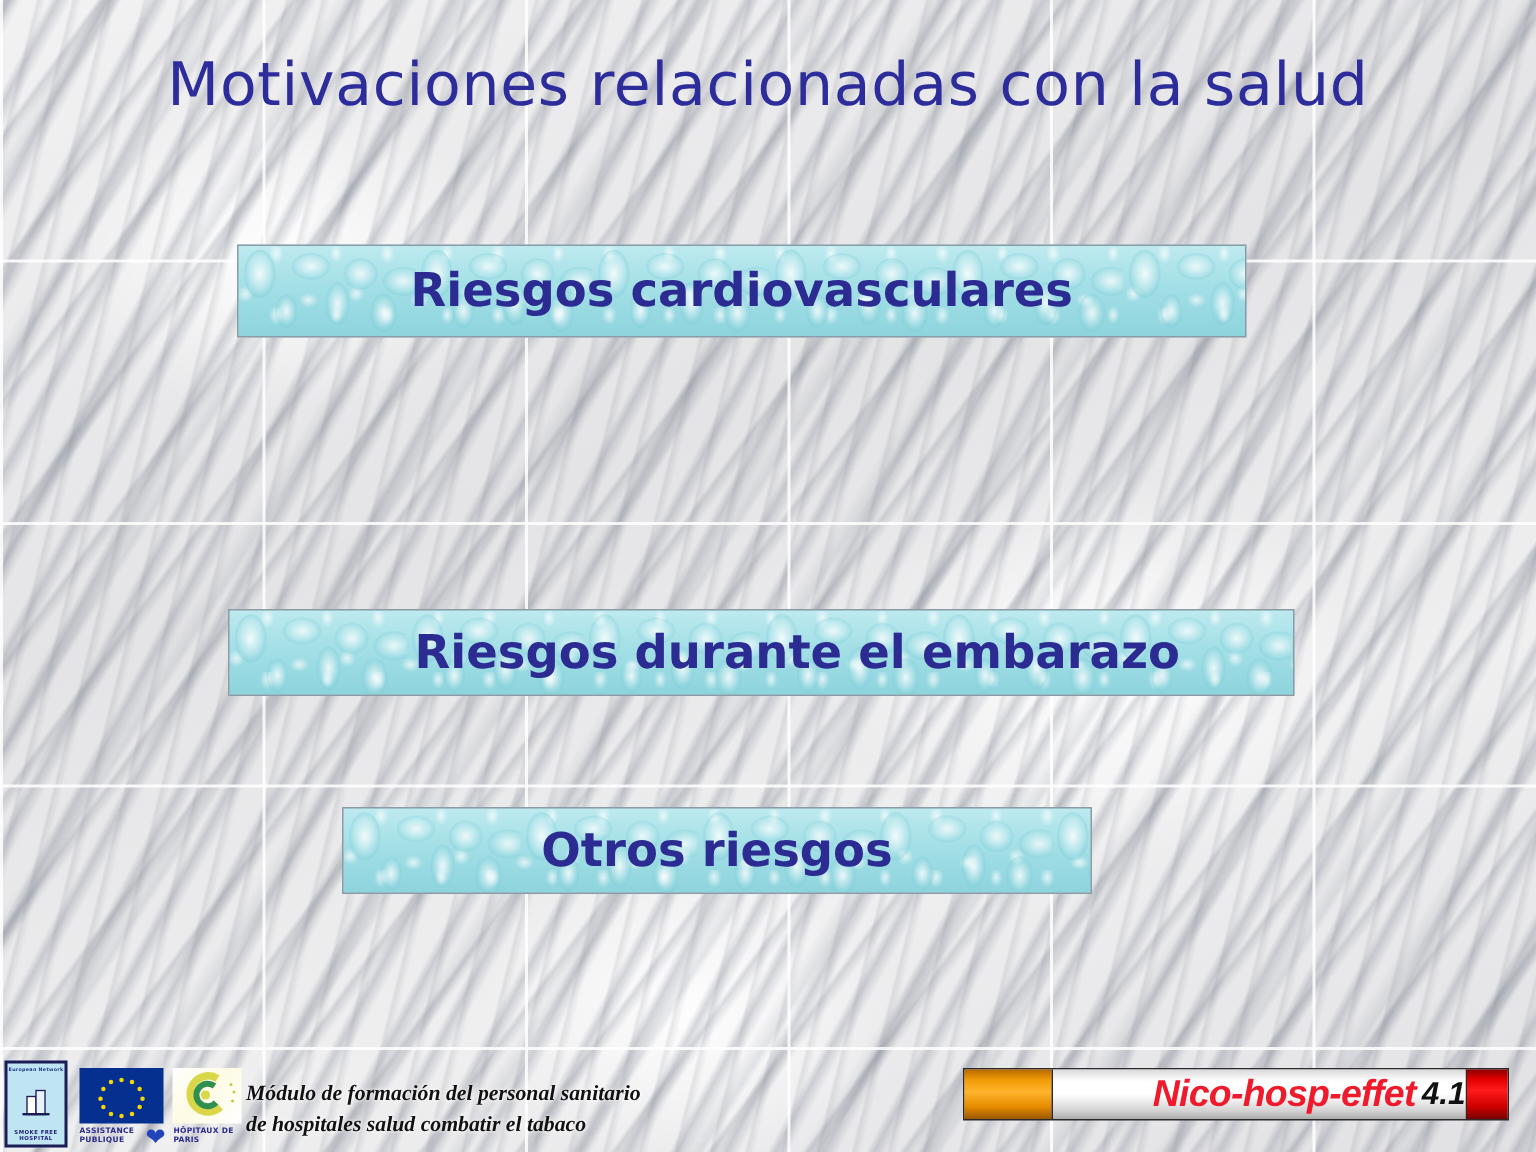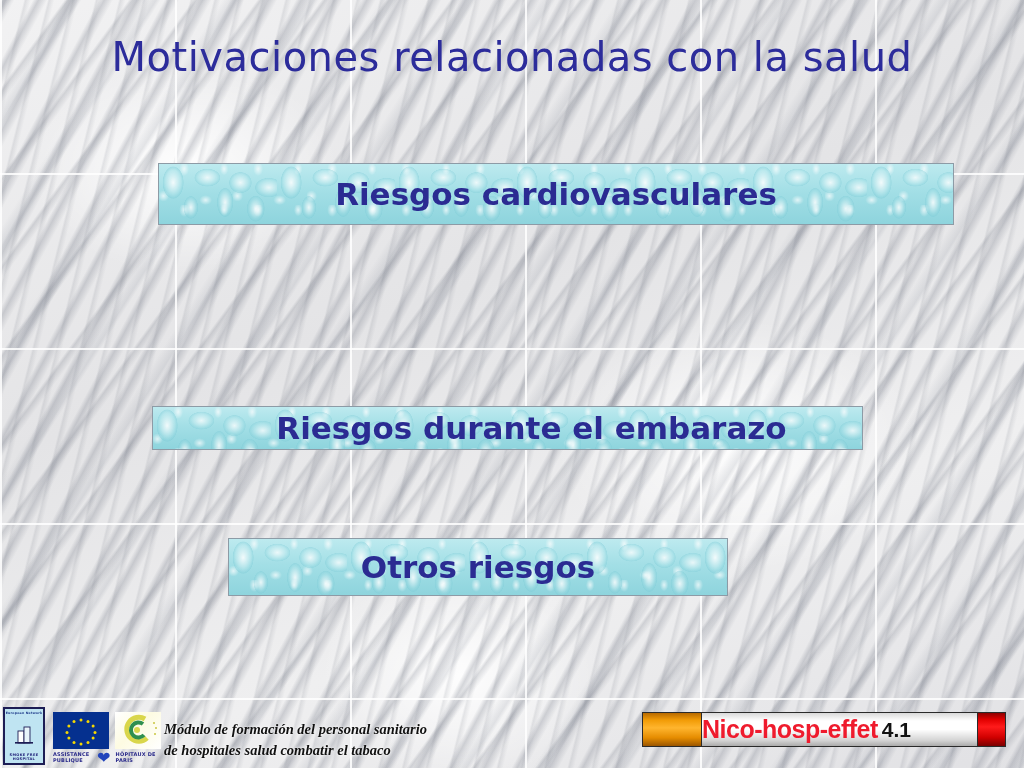--- a/index.html
+++ b/index.html
@@ -81,23 +81,23 @@
   }
   .wbox .label {
     position: relative;
     z-index: 2;
     font-family: "DejaVu Sans", sans-serif;
     font-weight: bold;
     color: #2b2b92;
     white-space: nowrap;
   }
 
-  #box1 { left: 158px; top: 163px; width: 796px; height: 62px; }
+  #box1 { left: 158px; top: 163px; width: 673px; height: 62px; }
   #box2 { left: 145px; top: 283px; width: 735px; height: 54px; }
-  #box3 { left: 152px; top: 406px; width: 711px; height: 44px; padding-left: 48px; }
+  #box3 { left: 152px; top: 406px; width: 711px; height: 58px; padding-left: 48px; }
   #box4 { left: 228px; top: 538px; width: 500px; height: 58px; }
 
   #box1 .label { font-size: 31px; }
   #box2 .label { font-size: 31px; }
   #box3 .label { font-size: 31px; }
   #box4 .label { font-size: 31px; }
 
   
   .footer-logos {
     position: absolute;
@@ -177,22 +177,23 @@
   .cig-filter {
     width: 58px;
     background: linear-gradient(180deg,#b86a00 0%,#f29c07 22%,#ffb52e 45%,#e58c00 75%,#9b5600 100%);
     border-right: 1px solid #2a2a2a;
   }
   .cig-body {
     flex: 1;
     position: relative;
     display: flex;
     align-items: center;
-    justify-content: flex-start;
+    justify-content: flex-end;
     background: linear-gradient(180deg,#d9d9d9 0%,#ffffff 24%,#ffffff 50%,#d2d2d2 84%,#ababab 100%);
+    font-style: italic;
   }
   .cig-tip {
     width: 27px;
     background: linear-gradient(180deg,#8e0000 0%,#e20000 20%,#ff1b1b 42%,#d00000 74%,#7a0000 100%);
     border-left: 1px solid #2a2a2a;
   }
   .cig-name {
     font-family: "Liberation Sans", sans-serif;
     font-size: 25px;
     font-weight: bold;

